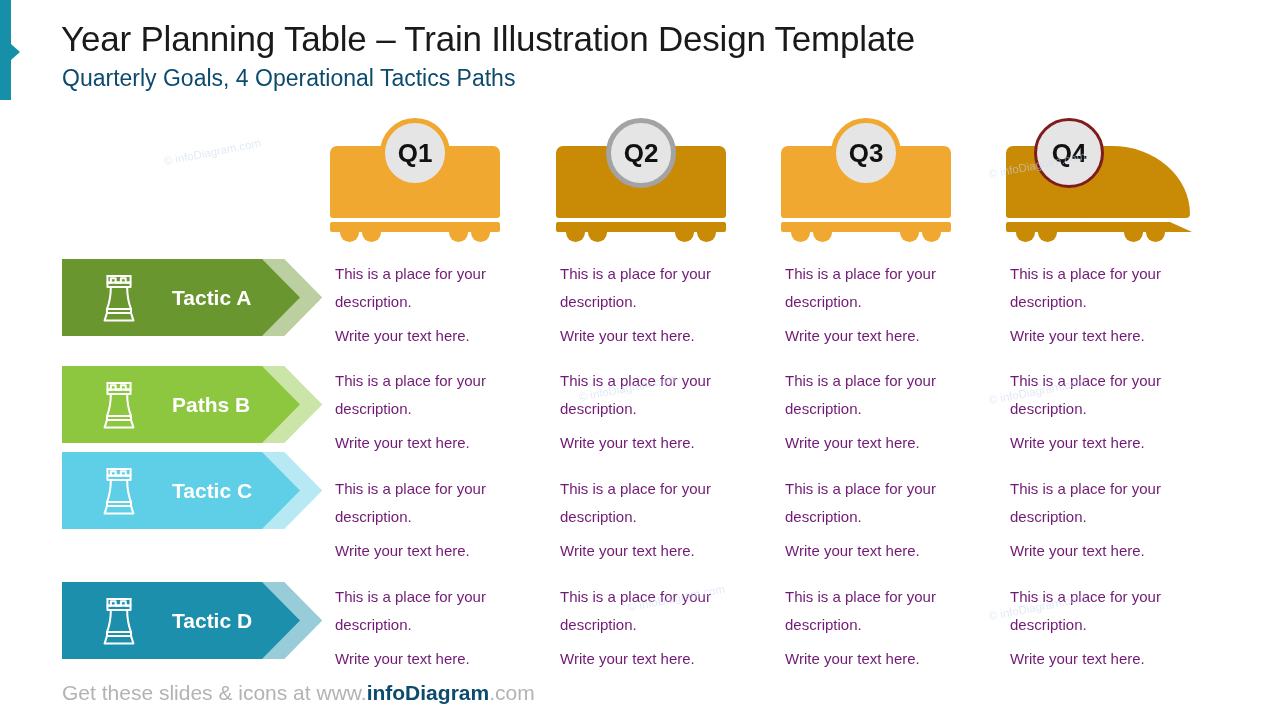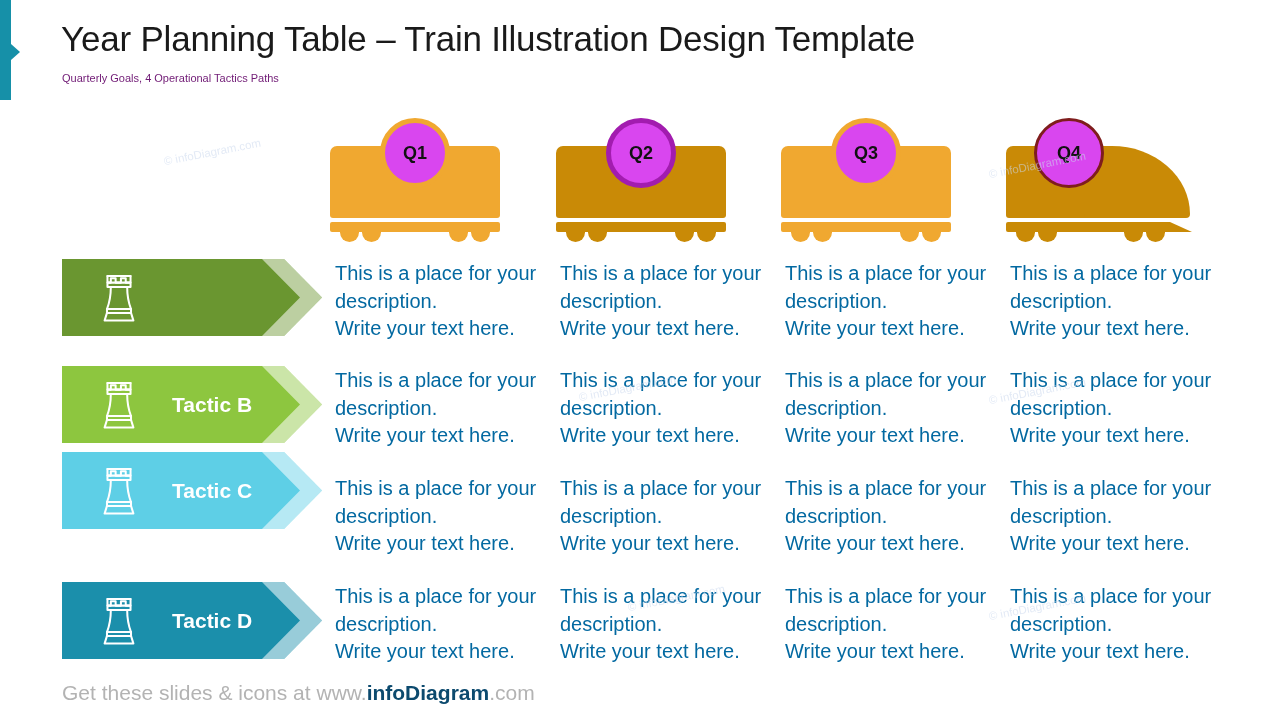--- a/index.html
+++ b/index.html
@@ -12,22 +12,22 @@
 
   
   .accent-bar{position:absolute;left:0;top:0;width:11px;height:100px;background:#1690a8;}
   .accent-tip{position:absolute;left:11px;top:44px;width:0;height:0;
     border-top:8px solid transparent;border-bottom:8px solid transparent;
     border-left:9px solid #1690a8;}
 
   
   .title{position:absolute;left:61px;top:16px;font-size:35px;line-height:45px;
     font-weight:300;color:#1a1a1a;letter-spacing:-0.2px;white-space:nowrap;}
-  .subtitle{position:absolute;left:62px;top:66px;font-size:11px;line-height:24px;
-    font-weight:400;color:#701a75;white-space:nowrap;}
+  .subtitle{position:absolute;left:62px;top:66px;font-size:23px;line-height:24px;
+    font-weight:400;color:#0c4a6e;white-space:nowrap;}
 
   
   .car{position:absolute;top:118px;width:170px;height:118px;}
   .car .body{position:absolute;left:0;top:28px;width:170px;height:72px;
     border-radius:7px 7px 3px 3px;}
   .car .chassis{position:absolute;left:0;top:104px;width:170px;height:10px;border-radius:2px;}
   .car .wheel{position:absolute;top:111px;width:19px;height:13px;
     border-radius:0 0 10px 10px;}
   .car .w1{left:10px;}  .car .w2{left:32px;}
   .car .w3{left:119px;} .car .w4{left:141px;}
@@ -37,38 +37,38 @@
     border-radius:0 78px 4px 4px / 0 68px 4px 4px;}
   .car.loco{width:186px;}
   .car.loco .body{width:110px;}
   .car.loco .chassis{width:186px;
      border-radius:2px 0 0 2px;
      clip-path:polygon(0 0,164px 0,186px 100%,0 100%);}
   .car.loco .w3{left:118px;} .car.loco .w4{left:140px;}
 
   
   .qbadge{position:absolute;left:50px;top:0px;width:70px;height:70px;border-radius:50%;
-    background:#d946ef;display:flex;align-items:center;justify-content:center;
-    font-size:18px;font-weight:700;color:#111111;box-sizing:border-box;}
+    background:#e5e5e5;display:flex;align-items:center;justify-content:center;
+    font-size:26px;font-weight:700;color:#111111;box-sizing:border-box;}
   .car.loco .qbadge{left:28px;}
 
   
   .tactic{position:absolute;left:62px;width:260px;height:77px;}
   .tactic .shape{position:absolute;inset:0;
     clip-path:polygon(0 0, 222px 0, 260px 50%, 222px 100%, 0 100%);}
   .tactic .tip{position:absolute;right:0;top:0;width:60px;height:100%;
     clip-path:polygon(22px 0, 60px 50%, 22px 100%, 0 100%, 38px 50%, 0 0);
     opacity:.55;background:#ffffff;}
   .tactic .label{position:absolute;left:110px;top:0;height:100%;
     display:flex;align-items:center;font-size:21px;font-weight:700;color:#ffffff;}
   .rook{position:absolute;left:36px;top:14px;width:42px;height:50px;}
 
   
-  .cell{position:absolute;width:205px;font-size:20px;line-height:27.5px;color:#0369a1;}
-  .cell .l2{display:block;}
+  .cell{position:absolute;width:205px;font-size:15px;line-height:27.5px;color:#701a75;}
+  .cell .l2{display:block;margin-top:7px;}
 
   
   .wm{position:absolute;color:#ccd9ee;opacity:.55;font-size:11.5px;
     transform:rotate(-11deg);white-space:nowrap;pointer-events:none;}
 
   
   .footer{position:absolute;left:62px;top:681px;font-size:21px;color:#b3b3b3;
     font-weight:300;white-space:nowrap;}
   .footer b{font-weight:700;color:#0c4a6e;}
 </style>
@@ -97,21 +97,21 @@
     </div>
       </div>
       <div class="car" style="left: 556px;">
     <div class="body" style="background:#c98a06"></div>
 
     <div class="chassis" style="background:#c98a06"></div>
     <div class="wheel w1" style="background:#c98a06"></div>
     <div class="wheel w2" style="background:#c98a06"></div>
     <div class="wheel w3" style="background:#c98a06"></div>
     <div class="wheel w4" style="background:#c98a06"></div>
-    <div class="qbadge" style="border:5px solid #a21caf">
+    <div class="qbadge" style="border:5px solid #a3a3a3">
       <span>Q2</span>
     </div>
       </div>
       <div class="car" style="left: 781px;">
     <div class="body" style="background:#f0a830"></div>
 
     <div class="chassis" style="background:#f0a830"></div>
     <div class="wheel w1" style="background:#f0a830"></div>
     <div class="wheel w2" style="background:#f0a830"></div>
     <div class="wheel w3" style="background:#f0a830"></div>
@@ -138,33 +138,34 @@
     <div class="shape" style="background:#6a9630"></div>
     <div class="tip"></div>
     <span class="rook"><svg viewBox="0 0 42 52" width="42" height="50" fill="none" stroke="#ffffff" stroke-width="2.1" stroke-linejoin="round" stroke-linecap="round">
     <path d="M9 3 v7 h3.5 V5.5 h5 V10 h5.5 V5.5 h5 V10 H33 V3"></path>
     <path d="M9 3 h24"></path>
     <path d="M9 10 h24 v4.5 H9 z"></path>
     <path d="M12.5 14.5 C12.5 24 11 31 8.5 37.5 h25 C31 31 29.5 24 29.5 14.5"></path>
     <path d="M8.5 37.5 h25 v4 H8.5 z"></path>
     <path d="M6 49.5 h30 l-2.5 -8 h-25 z"></path>
   </svg></span>
+    <span class="label">Tactic A</span>
       </div>
       <div class="tactic" style="top: 366px;">
     <div class="shape" style="background:#8dc63f"></div>
     <div class="tip"></div>
     <span class="rook"><svg viewBox="0 0 42 52" width="42" height="50" fill="none" stroke="#ffffff" stroke-width="2.1" stroke-linejoin="round" stroke-linecap="round">
     <path d="M9 3 v7 h3.5 V5.5 h5 V10 h5.5 V5.5 h5 V10 H33 V3"></path>
     <path d="M9 3 h24"></path>
     <path d="M9 10 h24 v4.5 H9 z"></path>
     <path d="M12.5 14.5 C12.5 24 11 31 8.5 37.5 h25 C31 31 29.5 24 29.5 14.5"></path>
     <path d="M8.5 37.5 h25 v4 H8.5 z"></path>
     <path d="M6 49.5 h30 l-2.5 -8 h-25 z"></path>
   </svg></span>
-    <span class="label">Tactic B</span>
+    <span class="label">Paths B</span>
       </div>
       <div class="tactic" style="top: 452px;">
     <div class="shape" style="background:#5ecfe6"></div>
     <div class="tip"></div>
     <span class="rook"><svg viewBox="0 0 42 52" width="42" height="50" fill="none" stroke="#ffffff" stroke-width="2.1" stroke-linejoin="round" stroke-linecap="round">
     <path d="M9 3 v7 h3.5 V5.5 h5 V10 h5.5 V5.5 h5 V10 H33 V3"></path>
     <path d="M9 3 h24"></path>
     <path d="M9 10 h24 v4.5 H9 z"></path>
     <path d="M12.5 14.5 C12.5 24 11 31 8.5 37.5 h25 C31 31 29.5 24 29.5 14.5"></path>
     <path d="M8.5 37.5 h25 v4 H8.5 z"></path>

